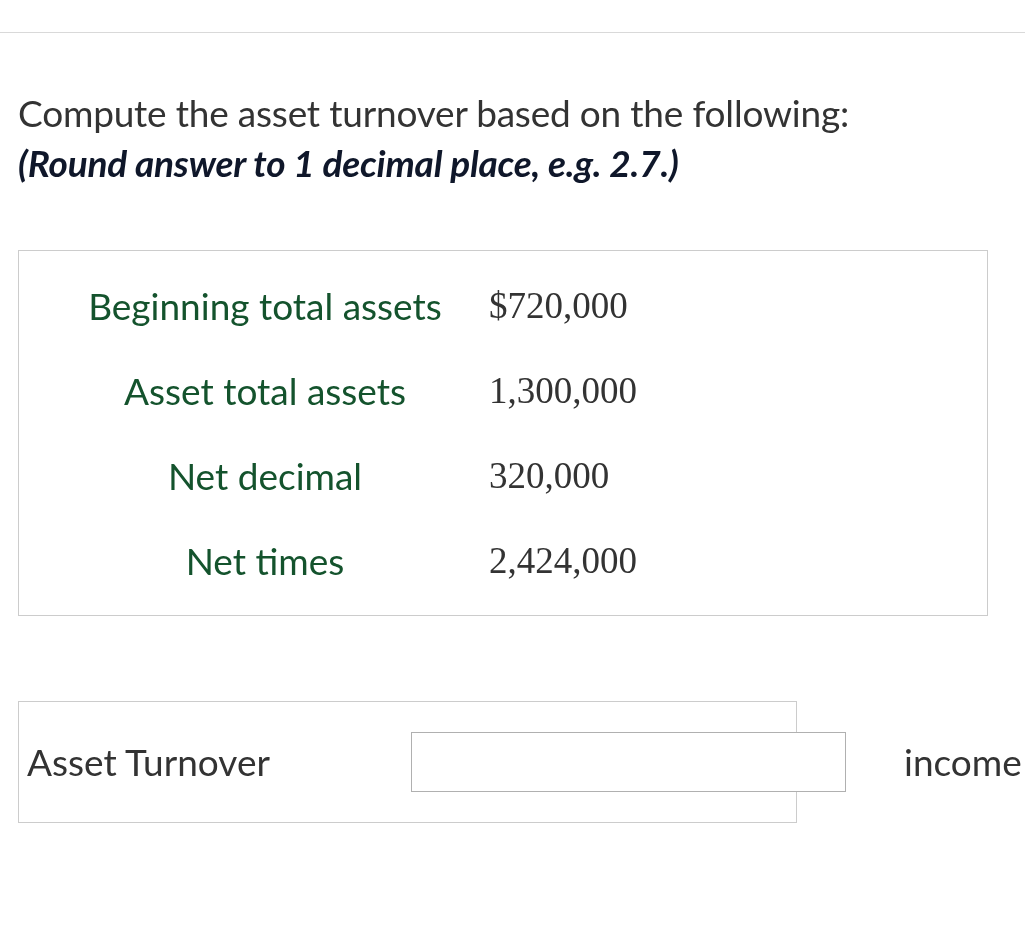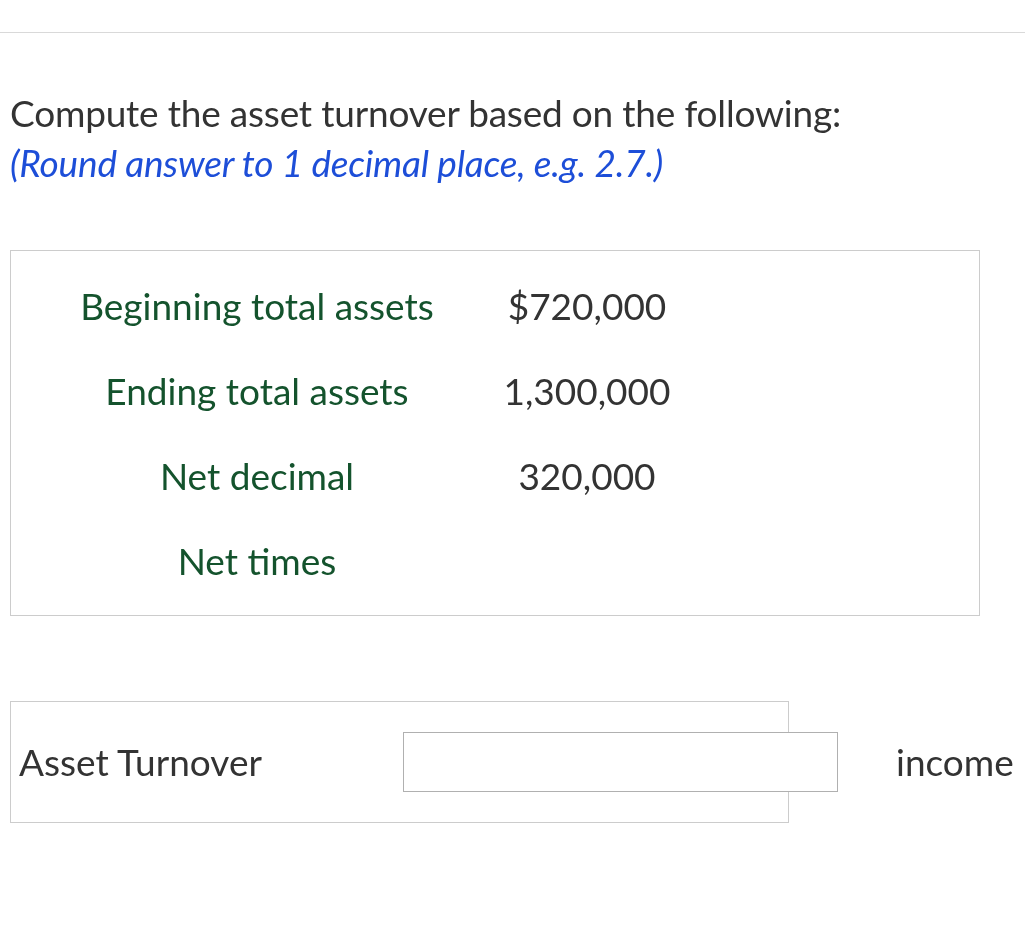--- a/index.html
+++ b/index.html
@@ -13,33 +13,33 @@
       color: #333333;
       width: 1025px;
       height: 944px;
       position: relative;
     }
     .top-rule {
       border-top: 1px solid #d9d9d9;
       margin-top: 32px;
     }
     .content {
-      padding: 55px 0 0 10px;
+      padding: 55px 0 0 18px;
     }
     .prompt-line {
       font-size: 37px;
       color: #333333;
       line-height: 1.35;
       letter-spacing: -0.2px;
     }
     .hint-line {
       font-size: 37px;
-      color: #1d4ed8;
+      color: #0f172a;
       font-style: italic;
-      font-weight: 400;
+      font-weight: 700;
       line-height: 1.35;
       letter-spacing: -0.2px;
     }
     .data-table {
       margin-top: 62px;
       width: 970px;
       border: 1px solid #cccccc;
       padding: 12px 0 12px 0;
     }
     .data-row {
@@ -51,22 +51,23 @@
       font-size: 37px;
       color: #14532d;
       width: 448px;
       flex-shrink: 0;
       text-align: center;
     }
     .data-value {
       font-size: 37px;
       color: #333333;
       width: 212px;
-      text-align: center;
+      text-align: left;
       flex-shrink: 0;
+      font-family: Liberation Serif, serif;
     }
     .answer-box {
       margin-top: 85px;
       width: 779px;
       border: 1px solid #cccccc;
       display: flex;
       align-items: center;
       padding: 30px 0 30px 8px;
     }
     .answer-label {
@@ -98,29 +99,30 @@
 <div class="content">
   <div class="prompt-line">Compute the asset turnover based on the following:</div>
   <div class="hint-line">(Round answer to 1 decimal place, e.g. 2.7.)</div>
 
   <div class="data-table">
     <div class="data-row">
       <div class="data-label">Beginning total assets</div>
       <div class="data-value">$720,000</div>
     </div>
     <div class="data-row">
-      <div class="data-label">Ending total assets</div>
+      <div class="data-label">Asset total assets</div>
       <div class="data-value">1,300,000</div>
     </div>
     <div class="data-row">
       <div class="data-label">Net decimal</div>
       <div class="data-value">320,000</div>
     </div>
     <div class="data-row">
       <div class="data-label">Net times</div>
+      <div class="data-value">2,424,000</div>
     </div>
   </div>
 
   <div class="answer-box">
     <div class="answer-label">Asset Turnover</div>
     <input class="answer-input" type="text" value="" style="">
     <div class="answer-unit">income</div>
   </div>
 </div>
 

